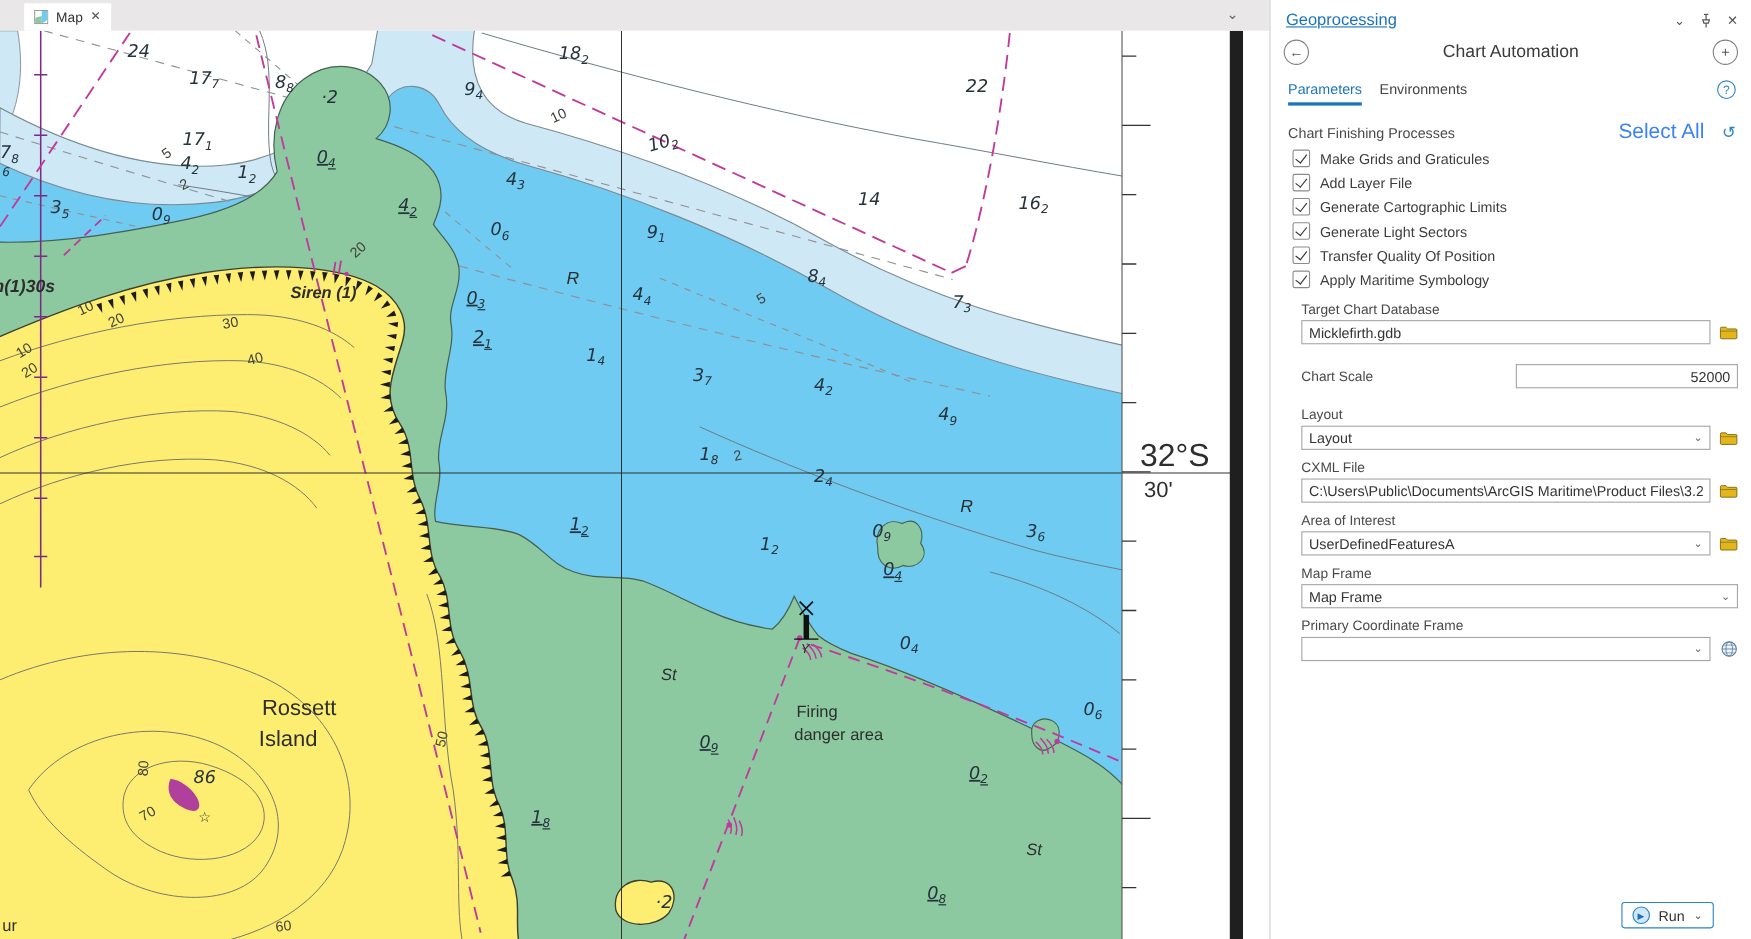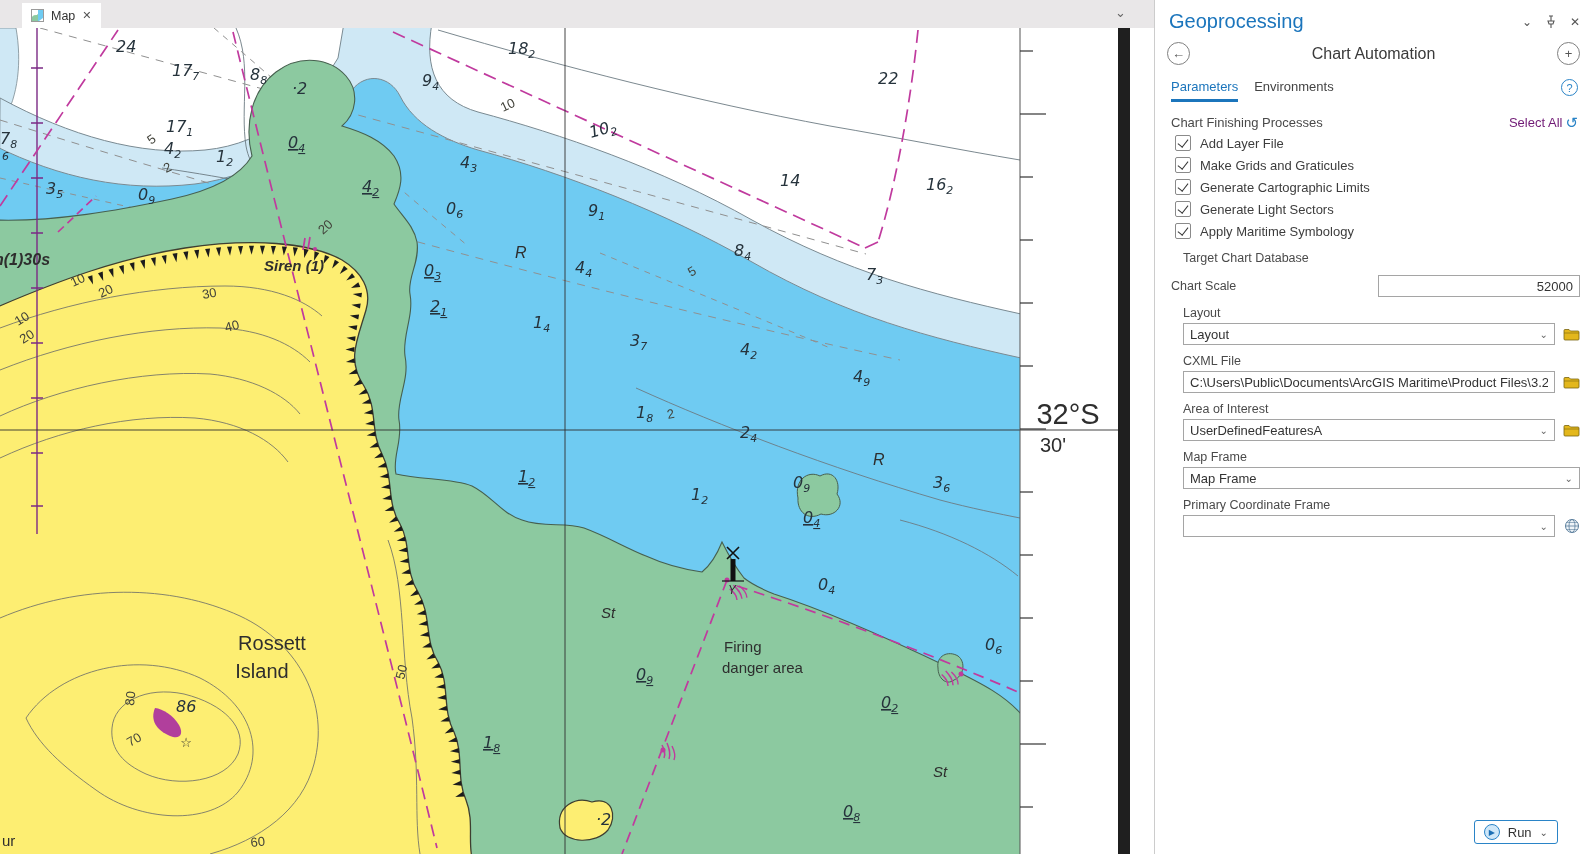--- a/index.html
+++ b/index.html
@@ -10,46 +10,46 @@
   .tab-item{margin-left:22px;height:25px;background:#fff;display:flex;align-items:center;padding:0 9px;gap:7px;font-size:12.5px;color:#333;}
   .tab-close{font-size:11px;color:#555;line-height:1;}
   .tabbar-chev{position:absolute;right:28px;top:5px;color:#666;font-size:13px;}
   .map-canvas{position:absolute;left:0;top:28px;width:1154px;height:826px;background:#fff;}
   .snd{font-family:"DejaVu Sans",sans-serif;font-style:italic;font-size:16px;fill:#26333c;}
   .clab{font-family:"Liberation Sans",sans-serif;font-size:13px;fill:#42423a;}
   .plab{font-family:"Liberation Sans",sans-serif;fill:#2e2e2e;}
   
   .panel{position:absolute;left:1154px;top:0;width:438px;height:854px;background:#fff;border-left:1px solid #ccc;box-sizing:border-box;}
   .p-head{display:flex;align-items:center;padding:10px 12px 4px 14px;}
-  .p-title{color:#1b75bc;font-size:20px;flex:1;}
+  .p-title{color:#1b75bc;font-size:15px;flex:1;text-decoration:underline;}
   .p-head-icons{display:flex;gap:13px;color:#555;font-size:12px;align-items:center;}
   .tool-head{display:flex;align-items:center;padding:5px 12px;}
   .circle-btn{width:23px;height:23px;border:1px solid #808080;border-radius:50%;display:flex;align-items:center;justify-content:center;color:#555;font-size:13px;box-sizing:border-box;}
   .tool-title{flex:1;text-align:center;font-size:16px;color:#3a3a3a;}
   .tabs{display:flex;padding:9px 14px 0 16px;gap:16px;}
   .tab{font-size:13px;color:#444;padding-bottom:5px;border-bottom:3px solid transparent;}
   .tab.active{color:#1b75bc;border-bottom-color:#1b75bc;}
   .help{margin-left:auto;width:17px;height:17px;border:1.5px solid #2a84c7;border-radius:50%;color:#2a84c7;font-size:11px;display:flex;align-items:center;justify-content:center;box-sizing:border-box;}
   .section-row{display:flex;align-items:center;margin:13px 14px 2px 16px;}
   .section-label{font-size:13px;color:#4a4a4a;flex:1;}
-  .select-all{font-size:13px;color:#701a75;margin-right:3px;}
+  .select-all{font-size:19px;color:#3b82f6;margin-right:16px;}
   .reset-icon{color:#2a84c7;font-size:15px;line-height:1;}
   .chk-row{display:flex;align-items:center;gap:9px;padding:3px 0 3px 20px;}
   .chk{width:14px;height:14px;border:1px solid #8a8a8a;border-radius:2px;background:#fff;position:relative;flex:none;}
   .chk.on::after{content:"";position:absolute;left:3.5px;top:0.5px;width:5px;height:9px;border:solid #333;border-width:0 1.8px 1.8px 0;transform:rotate(38deg);}
   .chk-label{font-size:13px;color:#3d3d3d;}
   .fld{margin:9px 12px 0 28px;}
   .fld-label{font-size:12.5px;color:#4a4a4a;margin-bottom:3px;}
   .fld-row{display:flex;align-items:center;gap:8px;}
   .txt{flex:1;height:22px;border:1px solid #a5a5a5;font:13px "Liberation Sans",sans-serif;color:#333;padding:0 6px;box-sizing:border-box;background:#fff;min-width:0;border-radius:0;outline:none;}
   .combo{flex:1;height:22px;border:1px solid #a5a5a5;display:flex;align-items:center;font-size:13px;color:#333;padding:0 6px;box-sizing:border-box;background:#fff;min-width:0;}
   .combo .cv{flex:1;overflow:hidden;white-space:nowrap;}
   .combo .chev{color:#666;font-size:10px;}
   .fld-inline{display:flex;align-items:center;margin:10px 12px 0 16px;}
-  .fld-inline .fld-label{flex:1;margin:0;}
+  .fld-inline .fld-label{flex:1;margin:12px;}
   .num{flex:none;width:202px;text-align:right;padding-left:12px;}
   .icon-slot{width:17px;flex:none;display:flex;align-items:center;justify-content:center;}
   .run-btn{position:absolute;right:34px;bottom:10px;display:flex;align-items:center;gap:8px;border:1px solid #2a84c7;border-radius:3px;background:#fff;padding:3px 9px;font-size:13px;color:#333;cursor:default;}
   .play{width:16px;height:16px;border-radius:50%;background:#cfe7f8;border:1px solid #2a84c7;display:flex;align-items:center;justify-content:center;color:#1b6fb5;font-size:8px;box-sizing:border-box;}
   .run-chev{font-size:10px;color:#555;}
 </style>
 </head>
 <body>
 
 <div class="app">
@@ -370,42 +370,55 @@
       <span class="help">?</span>
     </div>
     <div class="section-row">
       <span class="section-label">Chart Finishing Processes</span>
       <span class="select-all">Select All</span>
       <span class="reset-icon">↺</span>
     </div>
     <div id="process-list">
         <div class="chk-row">
           <span class="chk on"></span>
-          <span class="chk-label">Add Layer File</span>
+          <span class="chk-label">Make Grids and Graticules</span>
         </div>
         <div class="chk-row">
           <span class="chk on"></span>
-          <span class="chk-label">Make Grids and Graticules</span>
+          <span class="chk-label">Add Layer File</span>
         </div>
         <div class="chk-row">
           <span class="chk on"></span>
           <span class="chk-label">Generate Cartographic Limits</span>
         </div>
         <div class="chk-row">
           <span class="chk on"></span>
           <span class="chk-label">Generate Light Sectors</span>
         </div>
         <div class="chk-row">
           <span class="chk on"></span>
+          <span class="chk-label">Transfer Quality Of Position</span>
+        </div>
+        <div class="chk-row">
+          <span class="chk on"></span>
           <span class="chk-label">Apply Maritime Symbology</span>
         </div>
       </div>
 
     <div class="fld">
       <div class="fld-label">Target Chart Database</div>
+      <div class="fld-row">
+        <input class="txt" value="Micklefirth.gdb" style="">
+        <span class="icon-slot">
+          <svg width="17" height="13" viewBox="0 0 17 13">
+              <path d="M1 2.5 Q1 1.5 2 1.5 H6 L7.5 3 H15 Q16 3 16 4 V11 Q16 12 15 12 H2 Q1 12 1 11 Z" fill="#e3b71c" stroke="#7a6410" stroke-width="0.8"></path>
+              <path d="M1 5 H16" stroke="#7a6410" stroke-width="0.6"></path>
+            </svg>
+        </span>
+      </div>
     </div>
 
     <div class="fld-inline">
       <div class="fld-label">Chart Scale</div>
       <input class="txt num" value="52000" style="">
     </div>
 
     <div class="fld">
       <div class="fld-label">Layout</div>
       <div class="fld-row">

